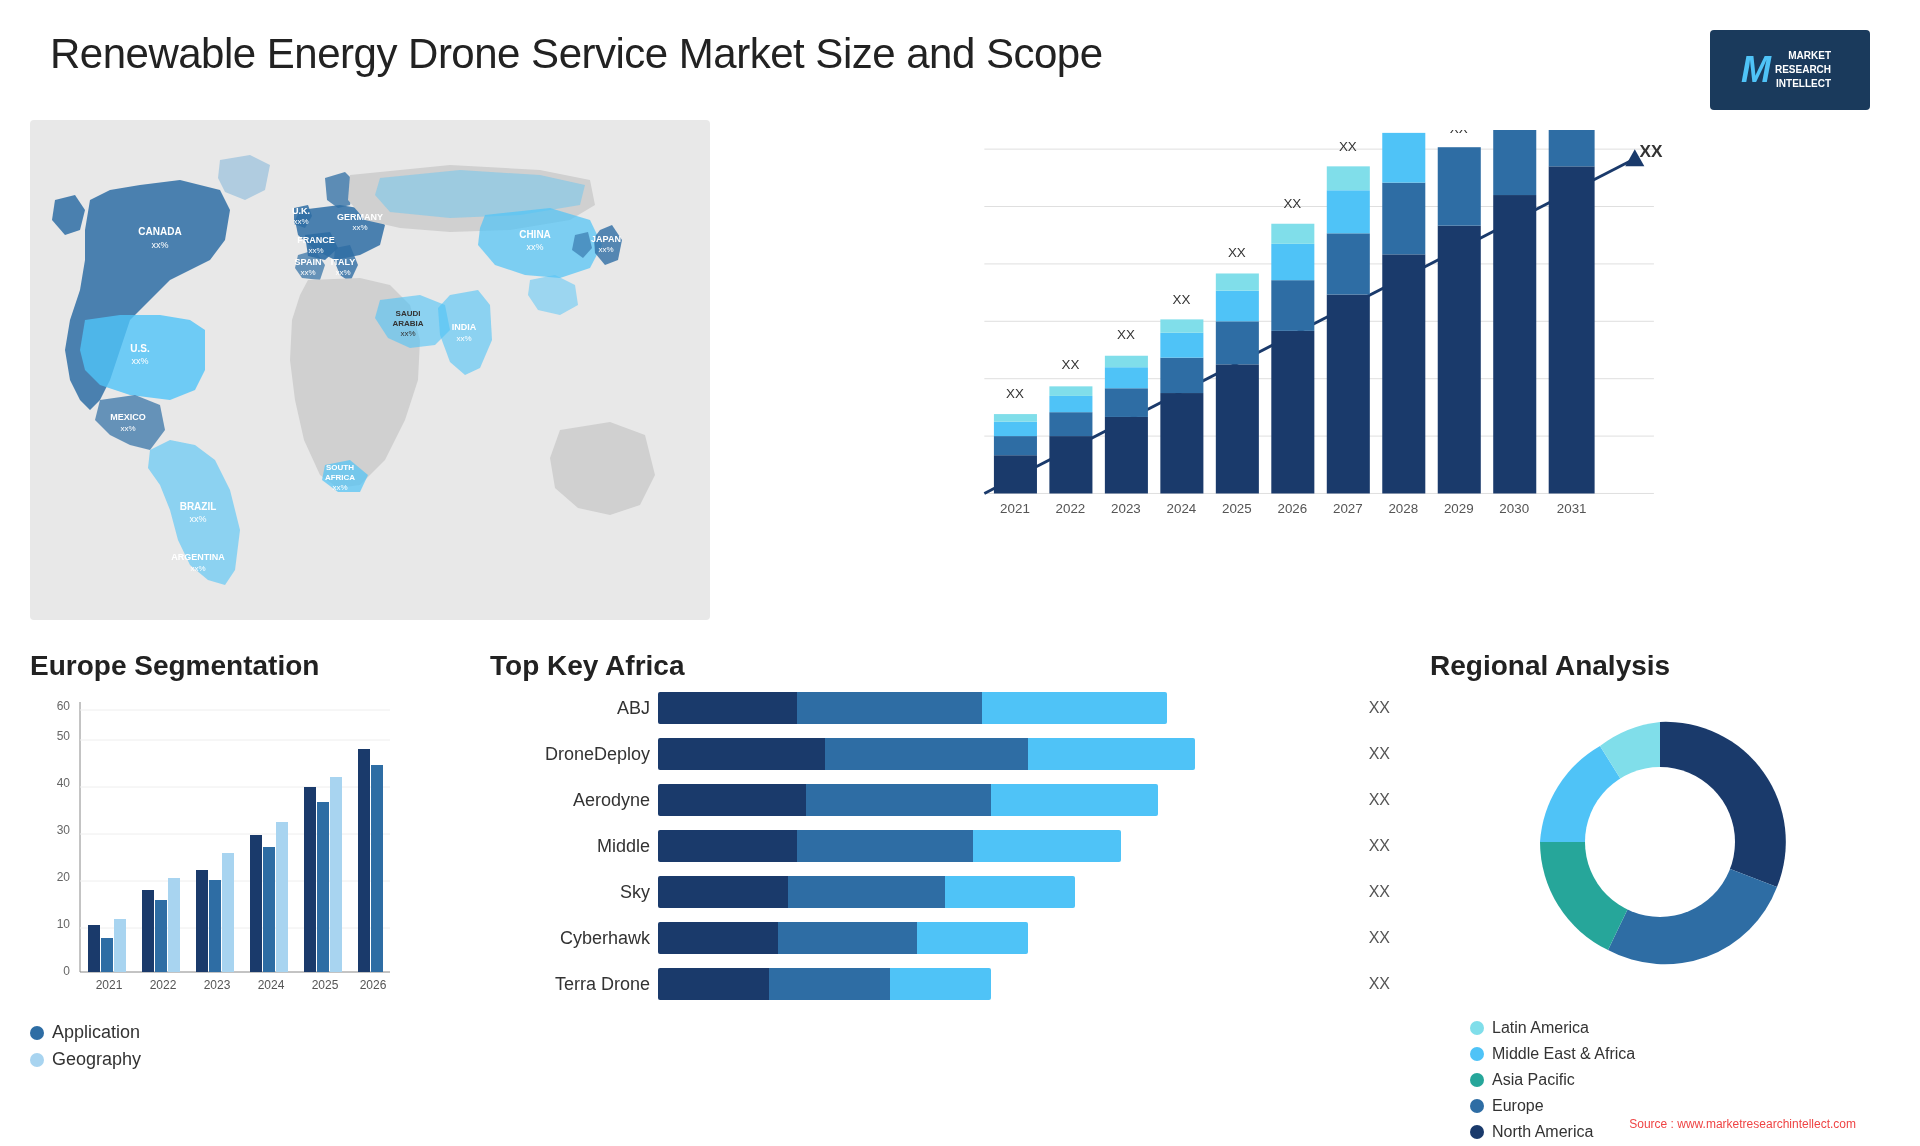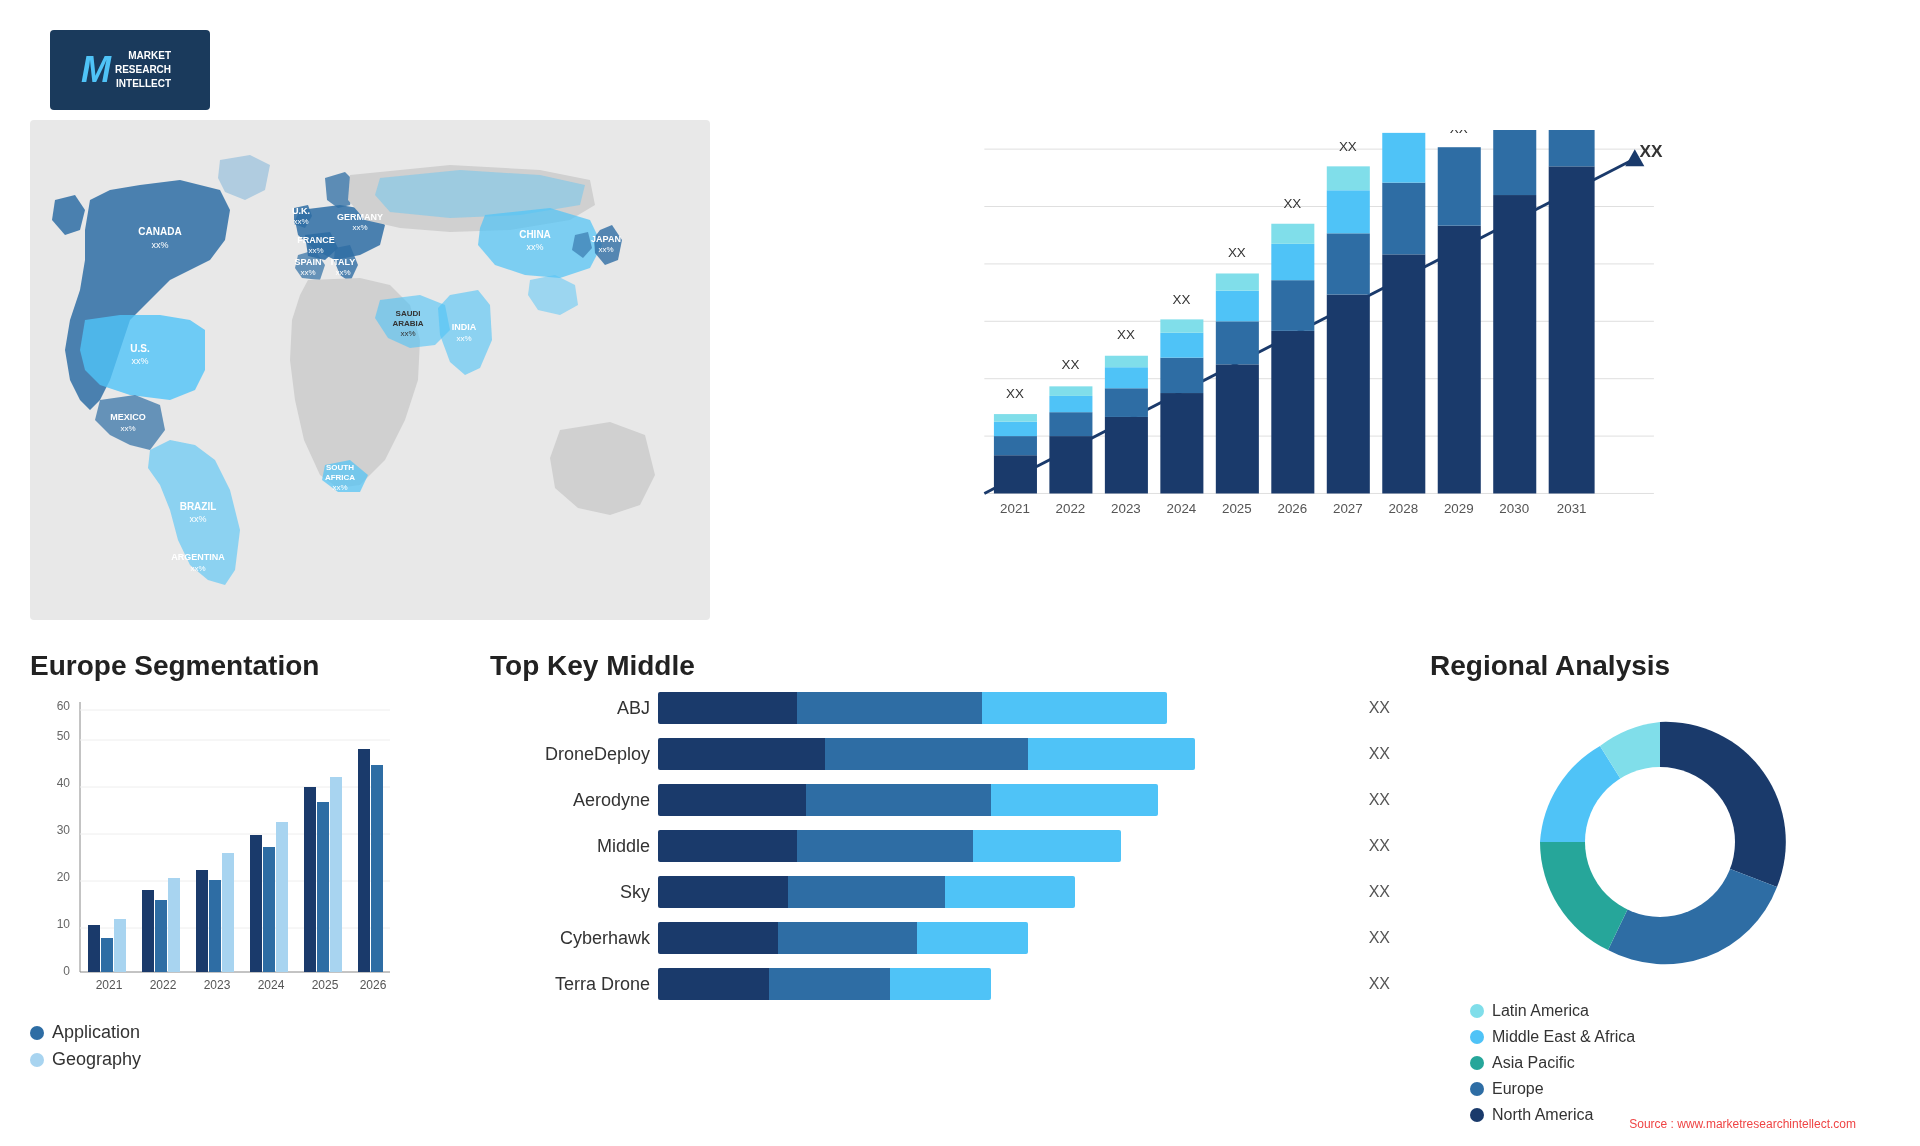--- a/index.html
+++ b/index.html
@@ -178,21 +178,21 @@
       width: 460px;
       flex-shrink: 0;
     }
     .donut-container {
       width: 300px;
       height: 300px;
       margin: 0 auto;
       position: relative;
     }
     .regional-legend {
-      margin-top: 10px;
+      margin-top: 27px;
       display: flex;
       flex-direction: column;
       gap: 8px;
       padding-left: 40px;
     }
     .reg-legend-item {
       display: flex;
       align-items: center;
       gap: 8px;
       font-size: 16px;
@@ -210,20 +210,21 @@
       bottom: 15px;
       right: 64px;
       font-size: 12px;
       color: #ef4444;
     }
   </style>
 </head>
 <body>
 
 <div class="header">
+  <h1 class="title">Renewable Energy Drone Service Market Size and Scope</h1>
   <div class="logo-area">
     <div class="logo-box">
       <span class="logo-m">M</span>
       <div class="logo-text">
         MARKET<br>RESEARCH<br>INTELLECT
       </div>
     </div>
   </div>
 </div>
 
@@ -484,21 +485,21 @@
         <span>Application</span>
       </div>
       <div class="legend-item">
         <div class="legend-dot" style="background:#a8d4f0"></div>
         <span>Geography</span>
       </div>
     </div>
   </div>
 
   <div class="players-section">
-    <h2 class="section-title">Top Key Middle</h2>
+    <h2 class="section-title">Top Key Africa</h2>
     <div class="players-list" id="players-list">
     <div class="player-row">
           <div class="player-name">ABJ</div>
           <div class="player-bar-container">
             <div class="player-bar" style="width: 73.3333%;">
               <div class="player-bar-seg1" style="width: 27.2727%;"></div>
               <div class="player-bar-seg2" style="width: 36.3636%;"></div>
               <div class="player-bar-seg3" style="width: 36.3636%;"></div>
             </div>
           </div>

